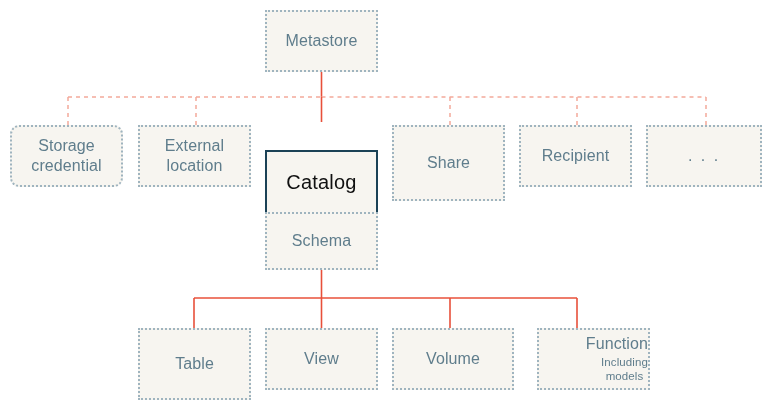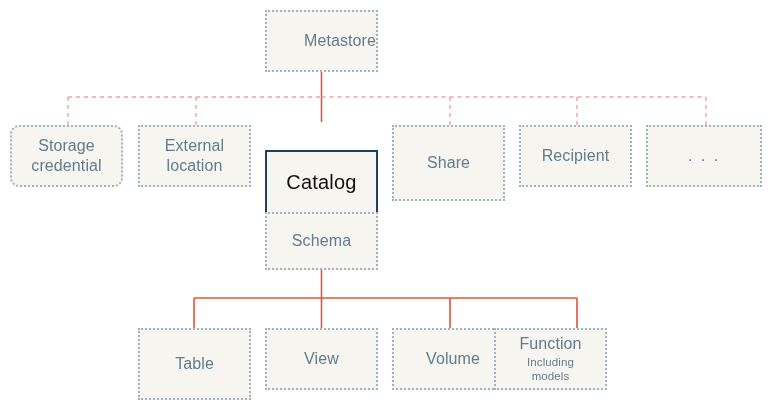--- a/index.html
+++ b/index.html
@@ -87,21 +87,21 @@
     <line x1="321.5" y1="270" x2="321.5" y2="298" stroke="#e8503a" stroke-width="1.6"></line>
 
     <line x1="194" y1="298" x2="577" y2="298" stroke="#e8503a" stroke-width="1.6"></line>
 
     <line x1="194" y1="298" x2="194" y2="328" stroke="#e8503a" stroke-width="1.6"></line>
     <line x1="321.5" y1="298" x2="321.5" y2="328" stroke="#e8503a" stroke-width="1.6"></line>
     <line x1="450" y1="298" x2="450" y2="328" stroke="#e8503a" stroke-width="1.6"></line>
     <line x1="577" y1="298" x2="577" y2="328" stroke="#e8503a" stroke-width="1.6"></line>
   </svg>
 
-  <div class="node" style="left:265px; top:10px; width:113px; height:62px;align-items:flex-end;">
+  <div class="node" style="left:265px; top:10px; width:113px; height:62px;">
     <span class="label">Metastore</span>
   </div>
 
   <div class="node" style="left:10px; top:125px; width:113px; height:62px;border-radius:9px;">
     <span class="label">Storage
 credential</span>
   </div>
 
   <div class="node" style="left:138px; top:125px; width:113px; height:62px;">
     <span class="label">External
@@ -133,19 +133,19 @@
   </div>
 
   <div class="node" style="left:265px; top:328px; width:113px; height:62px;">
     <span class="label">View</span>
   </div>
 
   <div class="node" style="left:392px; top:328px; width:122px; height:62px;">
     <span class="label">Volume</span>
   </div>
 
-  <div class="node" style="left:494px; top:328px; width:113px; height:62px;">
+  <div class="node" style="left:537px; top:328px; width:113px; height:62px;align-items:flex-end;">
     <span class="label">Function</span>
     <span class="sub">Including
 models</span>
   </div>
 
 </div>
 
 </body></html>

